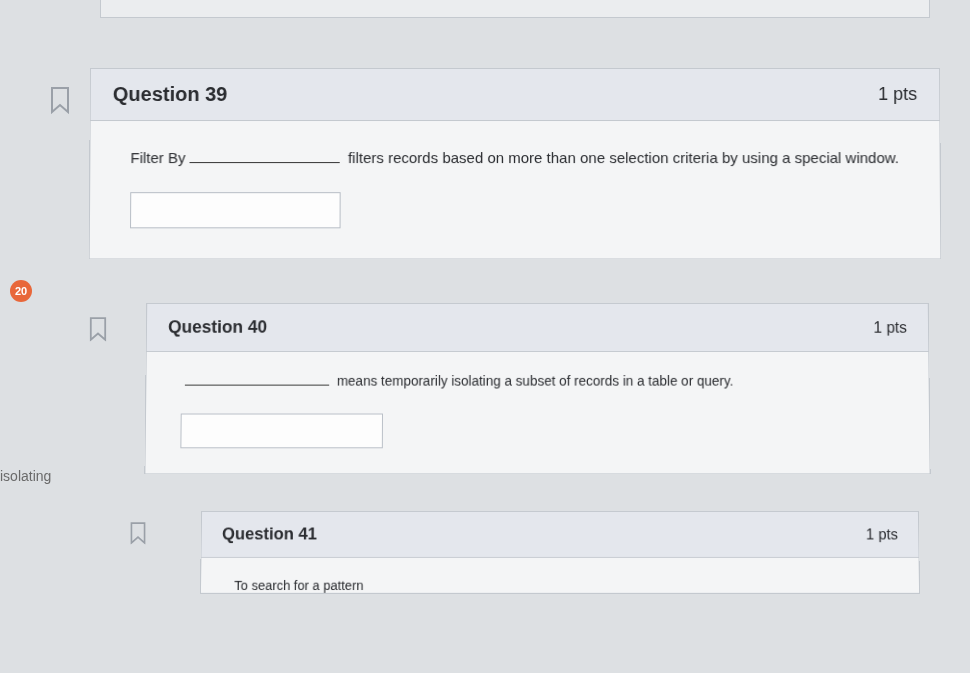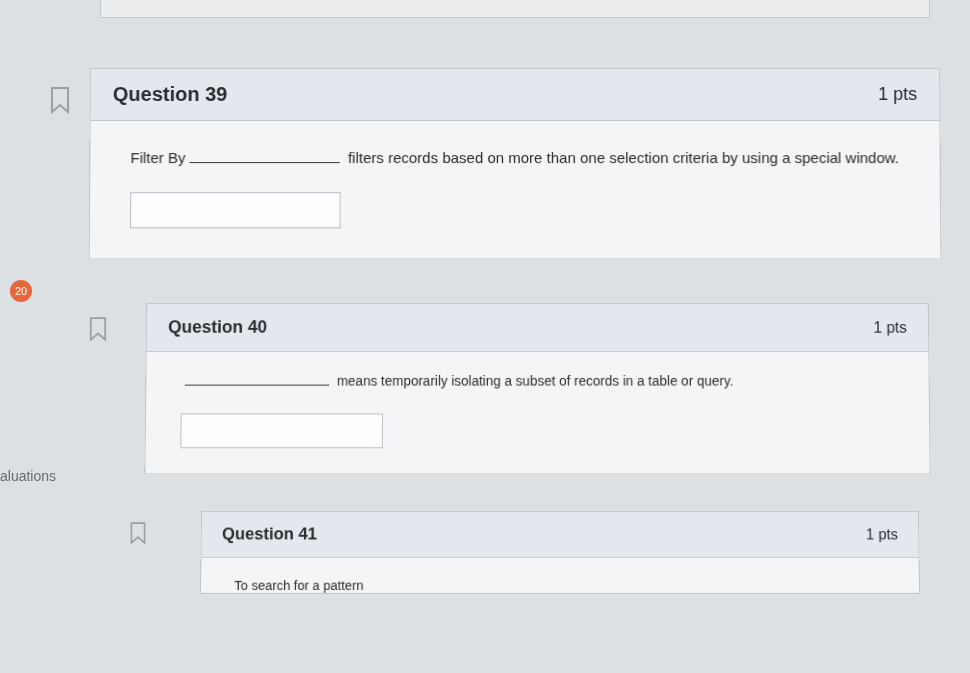--- a/index.html
+++ b/index.html
@@ -18,21 +18,21 @@
       font-size: 14px;
     }
     .badge {
       position: absolute;
       width: 22px;
       height: 22px;
       border-radius: 11px;
       background: #e8673a;
       color: #fff;
       font-size: 11px;
-      font-weight: normal;
+      font-weight: bold;
       display: flex;
       align-items: center;
       justify-content: center;
     }
     .content {
       position: absolute;
       left: 90px;
       right: 30px;
       top: 0;
     }
@@ -108,21 +108,21 @@
     .q41 .q-body { padding-bottom: 0; }
   </style>
 </head>
 <body>
 
 <div class="badge" style="left:10px; top:280px;">
   <span>20</span>
 </div>
 
 <div class="sidebar-fragment" style="top:468px; left:0;">
-  <span>aluations</span>
+  <span>isolating</span>
 </div>
 
 <div class="content">
   <div class="prev-bar"></div>
 
   <div class="card-wrap">
     <div class="flag-icon" style="top:18px;">
       <svg viewBox="0 0 24 28">
           <path d="M4 2 H20 V26 L12 19 L4 26 Z" fill="none" stroke="#9aa0a8" stroke-width="2"></path>
         </svg>

